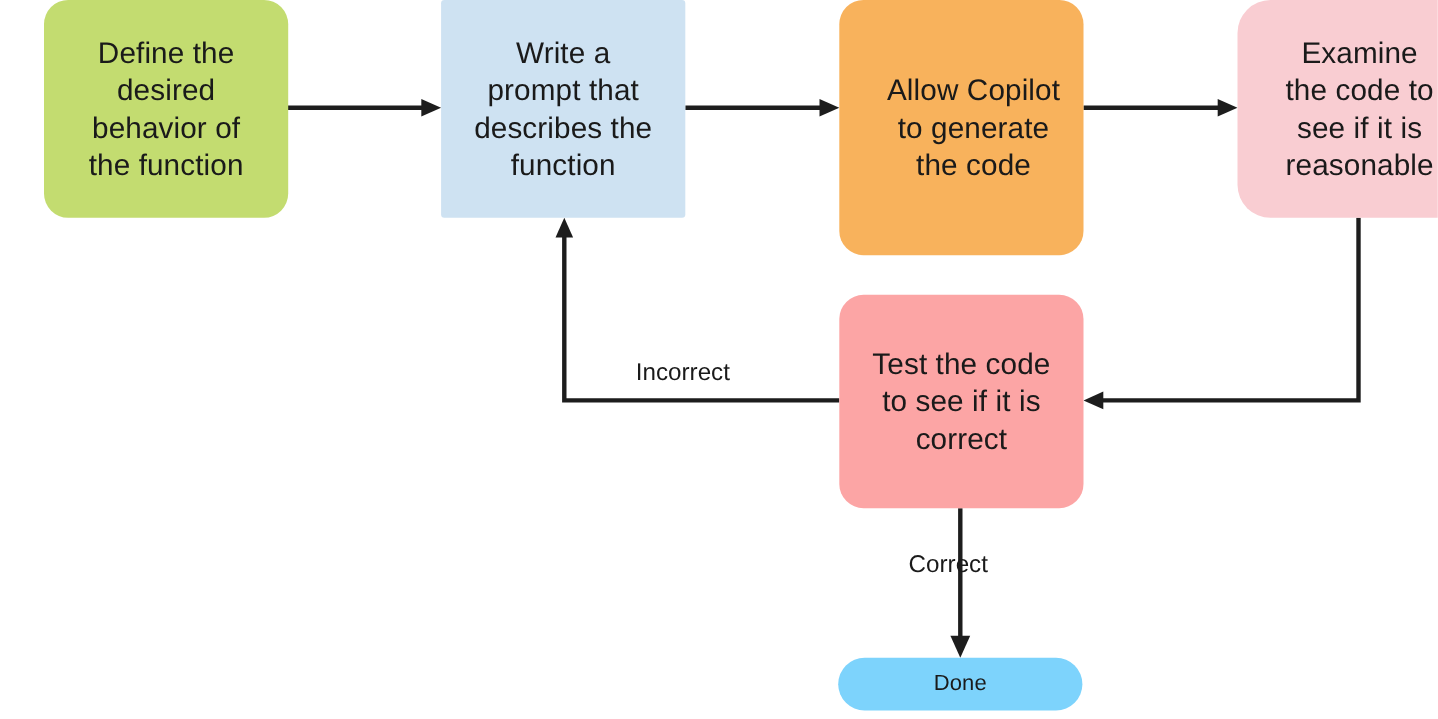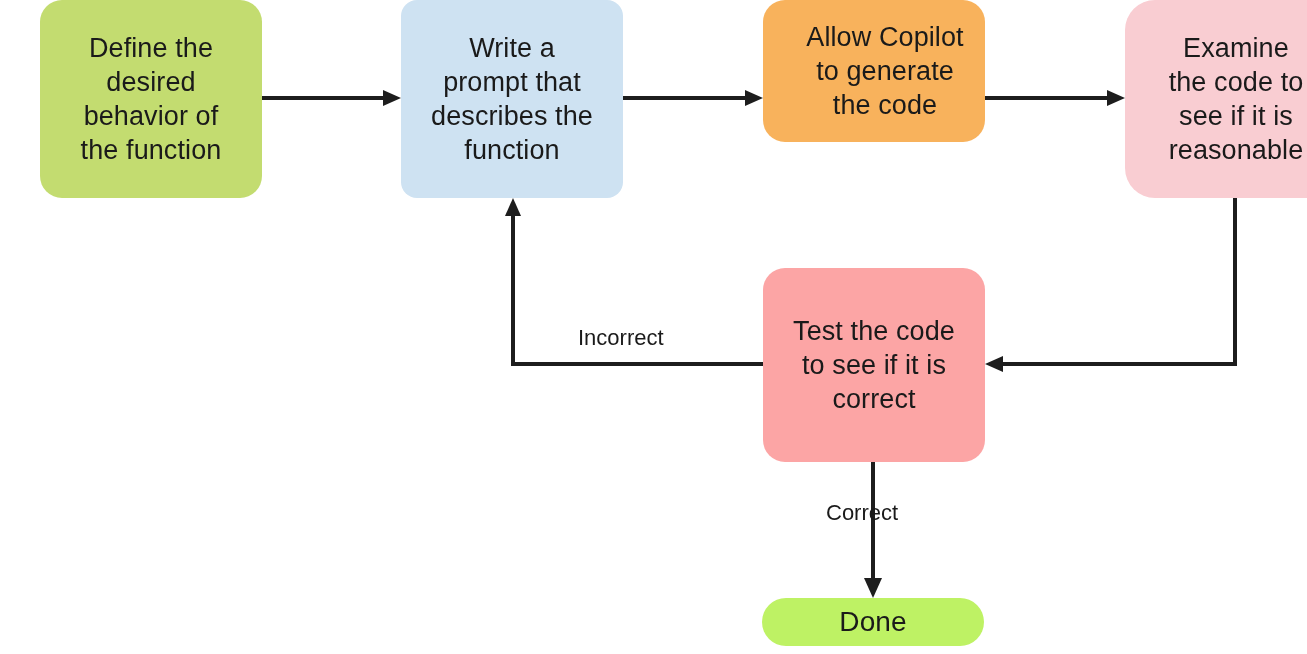--- a/index.html
+++ b/index.html
@@ -33,43 +33,43 @@
     white-space: pre-line;
   }
   .node-define {
     left: 0px; top: 0px; width: 222px; height: 198px;
     background: #c3dc70;
     border-radius: 22px;
   }
   .node-prompt {
     left: 361px; top: 0px; width: 222px; height: 198px;
     background: #cee2f2;
-    border-radius: 16px;
+    border-radius: 3px;
   }
   .node-generate {
-    left: 723px; top: 0px; width: 222px; height: 142px;
+    left: 723px; top: 0px; width: 222px; height: 232px;
     background: #f8b25c;
     border-radius: 22px;
     padding-left: 28px;
   }
   .node-examine {
     left: 1085px; top: 0px; width: 222px; height: 198px;
     background: #f9cdd2;
     border-radius: 30px;
   }
   .node-test {
     left: 723px; top: 268px; width: 222px; height: 194px;
     background: #fca5a5;
     border-radius: 22px;
   }
   .node-done {
     left: 722px; top: 598px; width: 222px; height: 48px;
-    background: #bef264;
+    background: #7dd3fc;
     border-radius: 28px;
-    font-size: 28px;
+    font-size: 20px;
   }
   .edge-label {
     position: absolute;
     font-size: 22px;
     color: #1a1a1a;
     white-space: nowrap;
   }
   .label-incorrect { left: 538px; top: 325px; }
   .label-correct  { left: 786px; top: 500px; }
   svg.edges {

